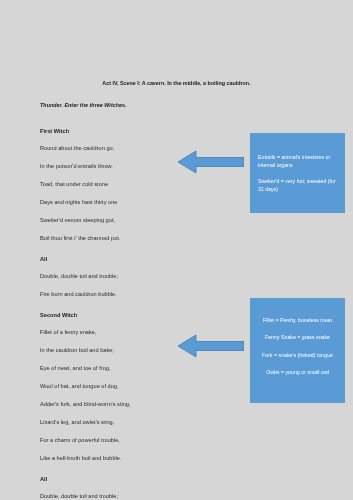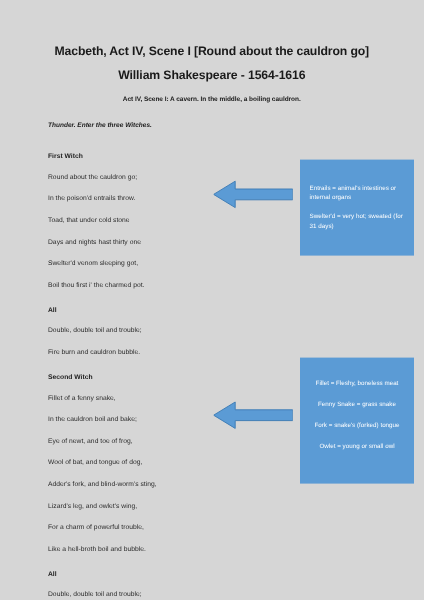--- a/index.html
+++ b/index.html
@@ -153,22 +153,20 @@
     display: block;
     width: 100%;
     height: 100%;
   }
 </style>
 </head>
 <body>
 
 <div class="page">
 
-  <div class="doc-title">Macbeth, Act IV, Scene I [Round about the cauldron go]</div>
-  <div class="doc-author">William Shakespeare - 1564-1616</div>
   <div class="doc-setting">Act IV, Scene I: A cavern. In the middle, a boiling cauldron.</div>
 
   <div class="script">
     <p class="stage-dir">Thunder. Enter the three Witches.</p>
 
     <div class="stanza">
       <p class="speaker">First Witch</p>
       <p class="line">Round about the cauldron go;</p>
       <p class="line">In the poison'd entrails throw.</p>
       <p class="line">Toad, that under cold stone</p>

